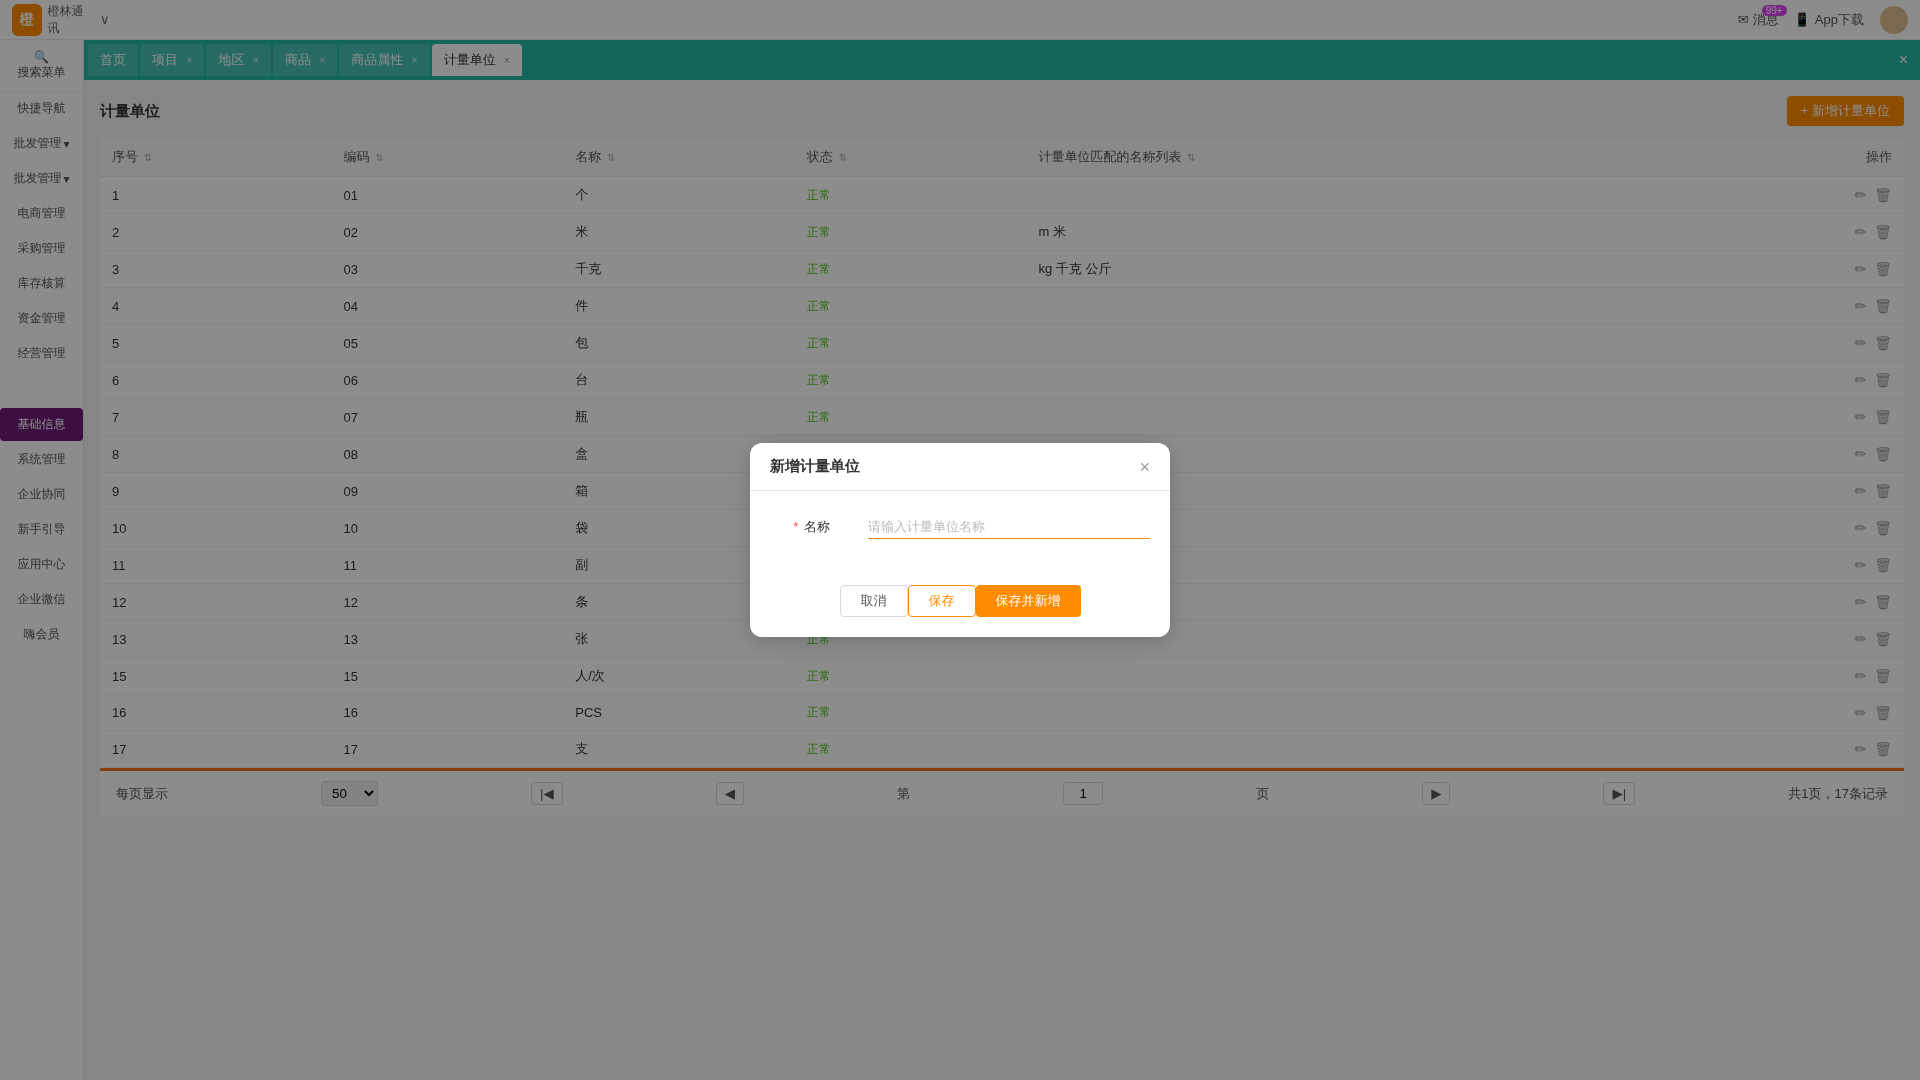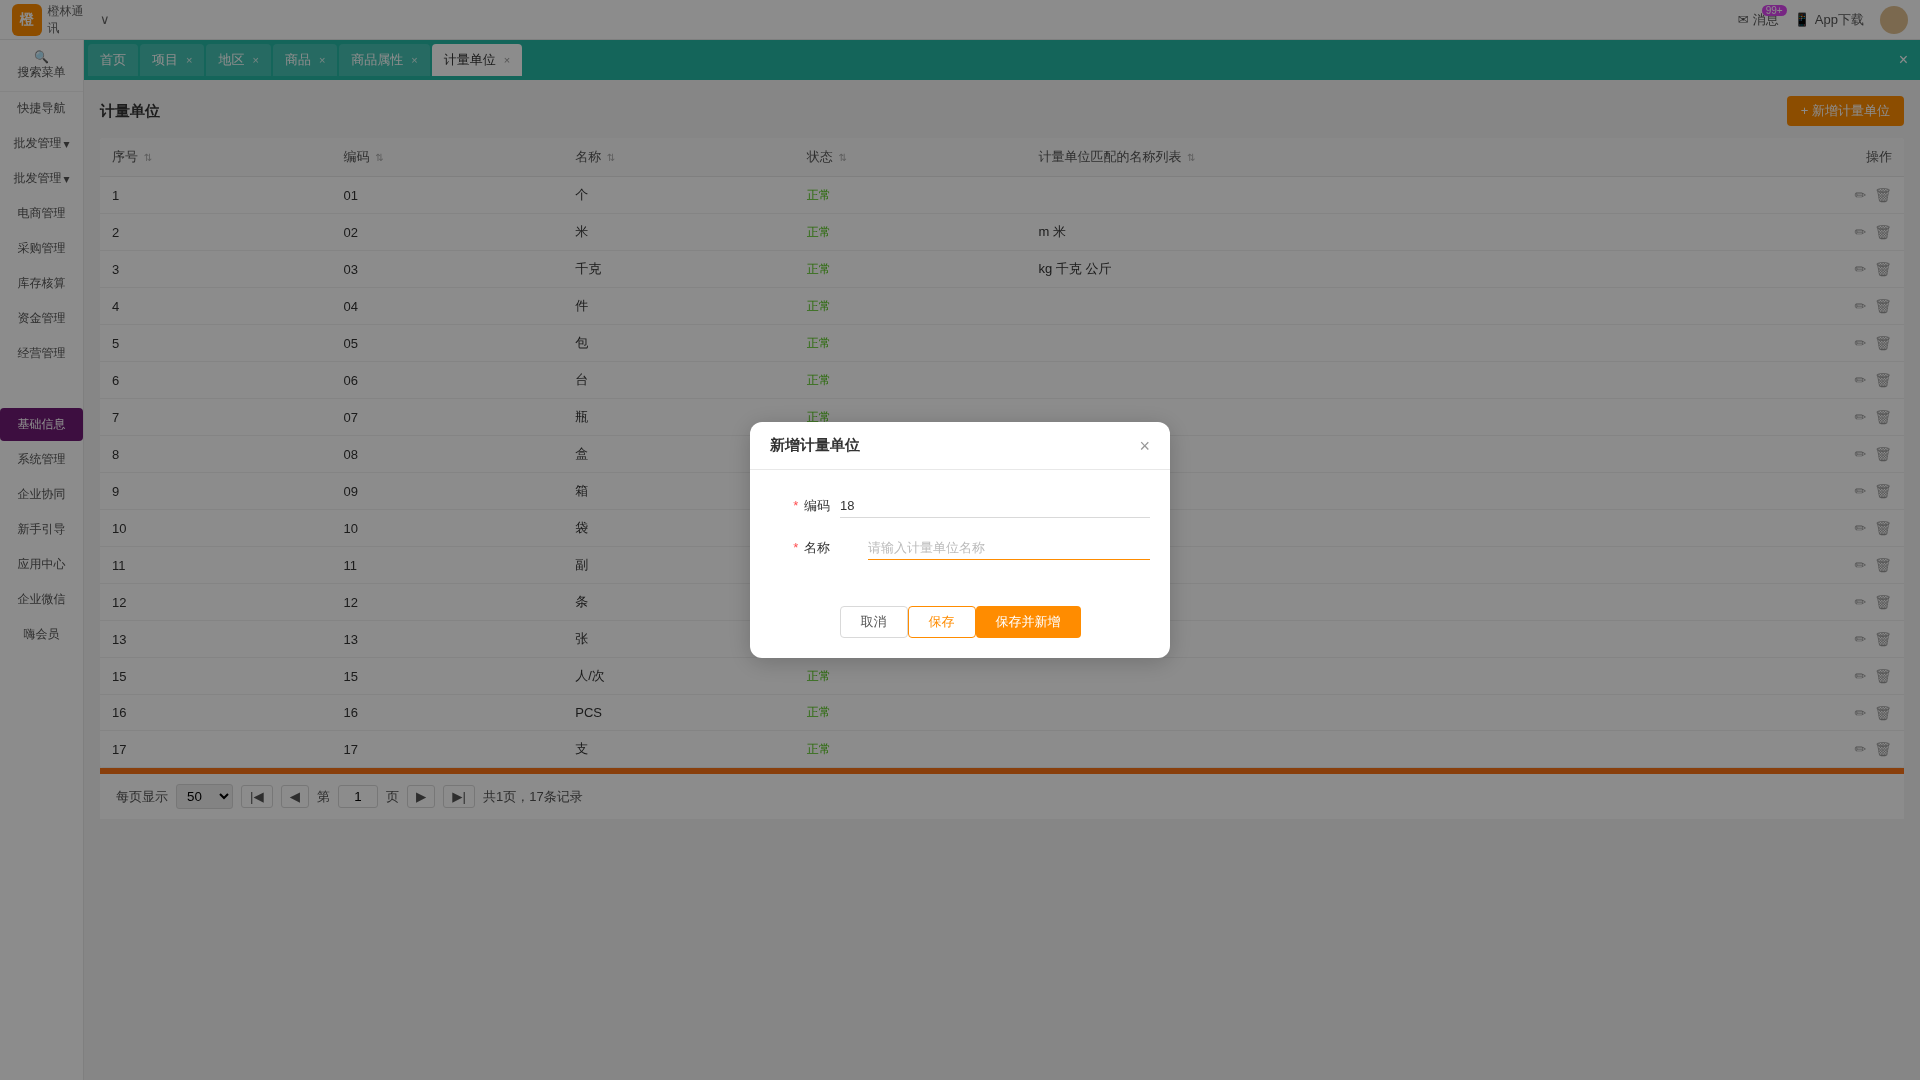--- a/index.html
+++ b/index.html
@@ -50,21 +50,21 @@
     
     .table-wrapper { background: white; border-radius: 4px; overflow: hidden; }
     table { width: 100%; border-collapse: collapse; font-size: 13px; }
     th { background: #fafafa; border-bottom: 1px solid #e8e8e8; padding: 10px 12px; text-align: left; color: #555; font-weight: 500; }
     td { padding: 9px 12px; border-bottom: 1px solid #f0f0f0; color: #333; }
     .status-badge { color: #52c41a; font-size: 12px; }
     .action-icons { display: flex; gap: 8px; }
     .action-icon { color: #999; cursor: pointer; font-size: 14px; }
 
     
-    .table-footer { background: white; border-top: 6px solid #f97316; padding: 10px 16px; display: flex; align-items: center; justify-content: flex-start; gap: 8px; font-size: 13px; color: #555; }
+    .table-footer { background: white; border-top: 3px solid #f97316; padding: 10px 16px; display: flex; align-items: center; justify-content: space-between; gap: 8px; font-size: 13px; color: #555; }
     .pagination-btn { border: 1px solid #d9d9d9; background: white; padding: 3px 8px; border-radius: 3px; cursor: pointer; color: #555; }
     .pagination-input { border: 1px solid #d9d9d9; width: 40px; text-align: center; padding: 3px; border-radius: 3px; }
     .per-page-select { border: 1px solid #d9d9d9; padding: 3px 6px; border-radius: 3px; cursor: pointer; }
 
     
     .overlay { position: fixed; top: 0; left: 0; width: 100%; height: 100%; background: rgba(0,0,0,0.45); z-index: 100; display: flex; align-items: center; justify-content: center; }
 
     
     .modal { background: white; border-radius: 12px; width: 420px; box-shadow: 0 4px 24px rgba(0,0,0,0.2); }
     .modal-header { padding: 14px 20px; border-bottom: 1px solid #e8e8e8; display: flex; align-items: center; justify-content: space-between; }
@@ -430,27 +430,20 @@
 <div class="overlay">
   <div class="modal">
     <div class="modal-header">
       <span class="modal-title">新增计量单位</span>
       <span class="modal-close">×</span>
     </div>
     <div class="modal-body">
       <div class="form-row">
         <div class="form-label">
           <span class="required">*</span>
-          <span>编码</span>
-        </div>
-        <input class="form-input" type="text" value="18" style="">
-      </div>
-      <div class="form-row">
-        <div class="form-label">
-          <span class="required">*</span>
           <span>名称</span>
         </div>
         <input class="form-input active-input" type="text" placeholder="请输入计量单位名称" style="">
       </div>
     </div>
     <div class="modal-footer">
       <button class="btn-cancel">取消</button>
       <button class="btn-save">保存</button>
       <button class="btn-save-add">保存并新增</button>
     </div>

